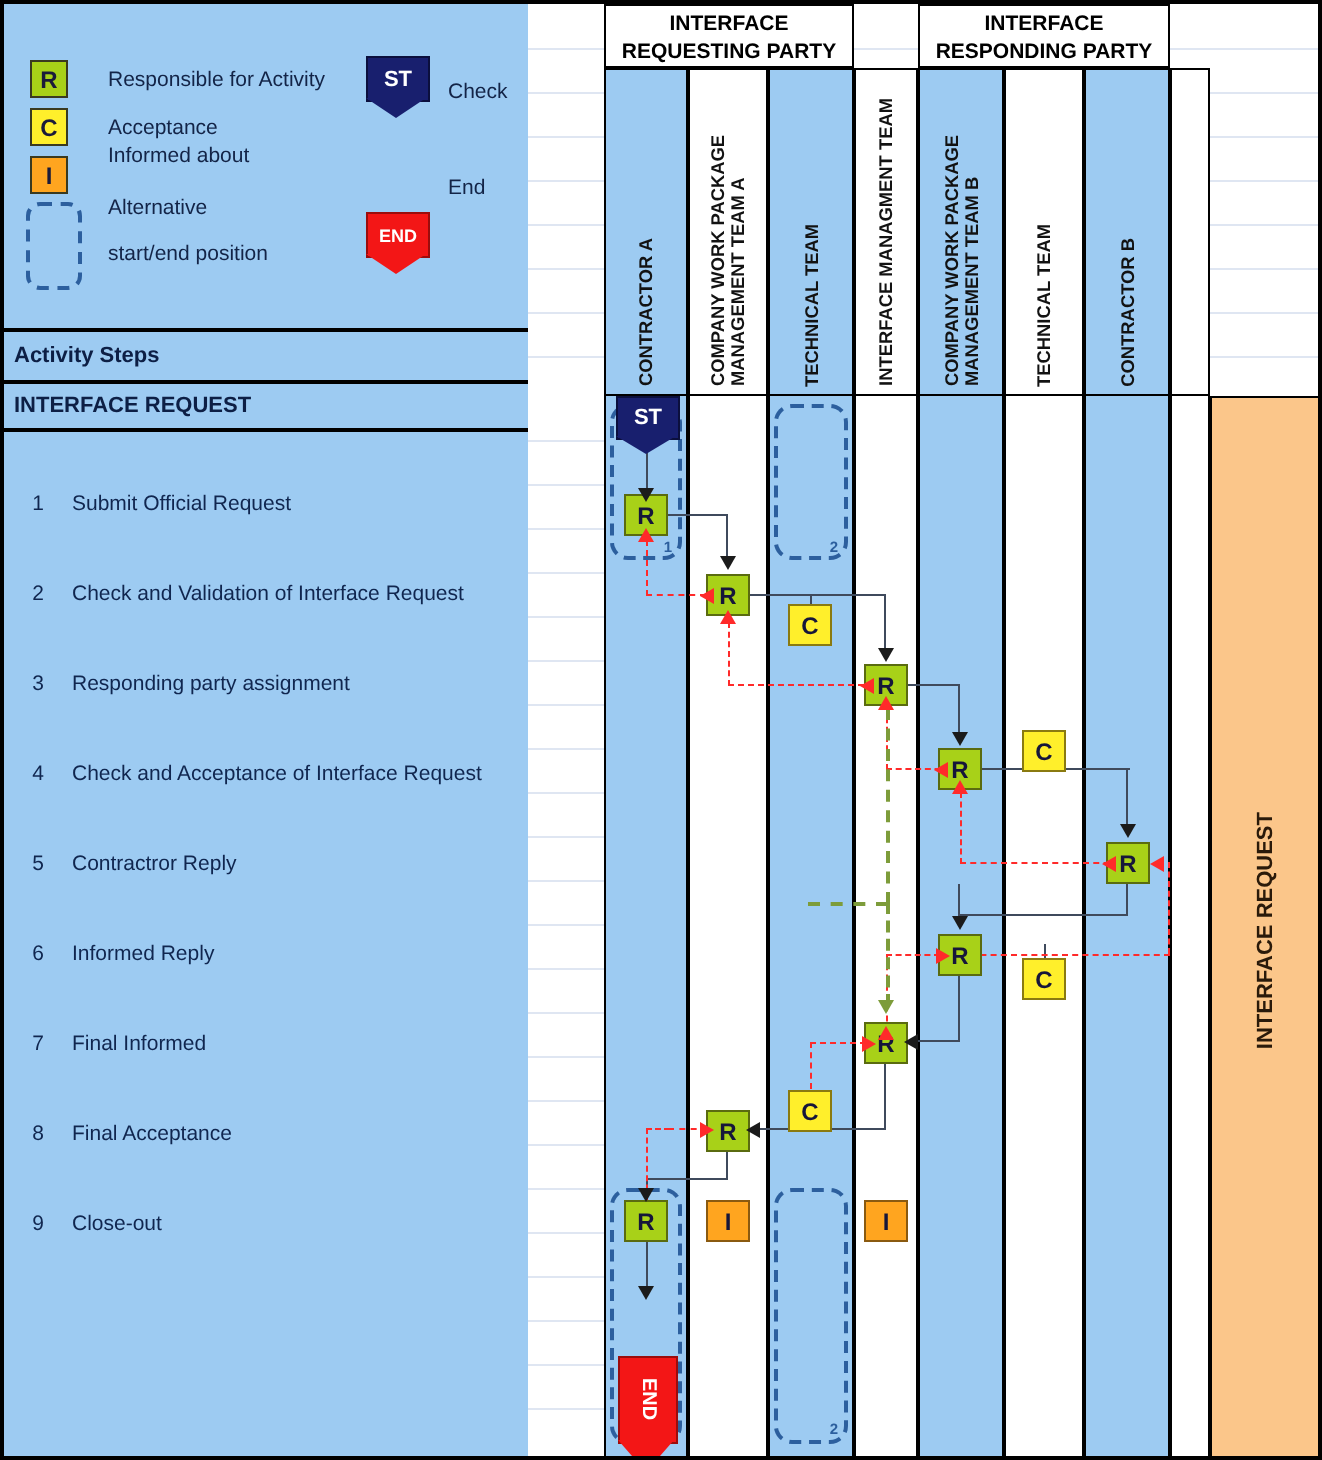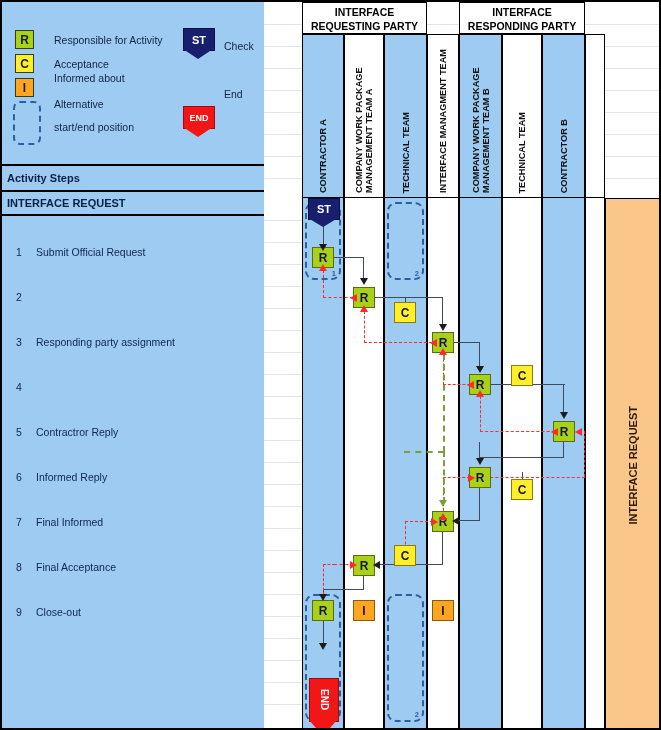--- a/index.html
+++ b/index.html
@@ -149,27 +149,29 @@
     <span>INTERFACE REQUEST</span>
   </div>
 
   <div class="abs" id="stepslist">
     <div class="steprow" style="top:21px;">
       <span class="stepnum">1</span>
       <span class="steplabel">Submit Official Request</span>
     </div>
     <div class="steprow" style="top:66px;">
       <span class="stepnum">2</span>
+      <span class="steplabel">Check and Validation of Interface Request</span>
     </div>
     <div class="steprow" style="top:111px;">
       <span class="stepnum">3</span>
       <span class="steplabel">Responding party assignment</span>
     </div>
     <div class="steprow" style="top:156px;">
       <span class="stepnum">4</span>
+      <span class="steplabel">Check and Acceptance of Interface Request</span>
     </div>
     <div class="steprow" style="top:201px;">
       <span class="stepnum">5</span>
       <span class="steplabel">Contractror Reply</span>
     </div>
     <div class="steprow" style="top:246px;">
       <span class="stepnum">6</span>
       <span class="steplabel">Informed Reply</span>
     </div>
     <div class="steprow" style="top:291px;">

